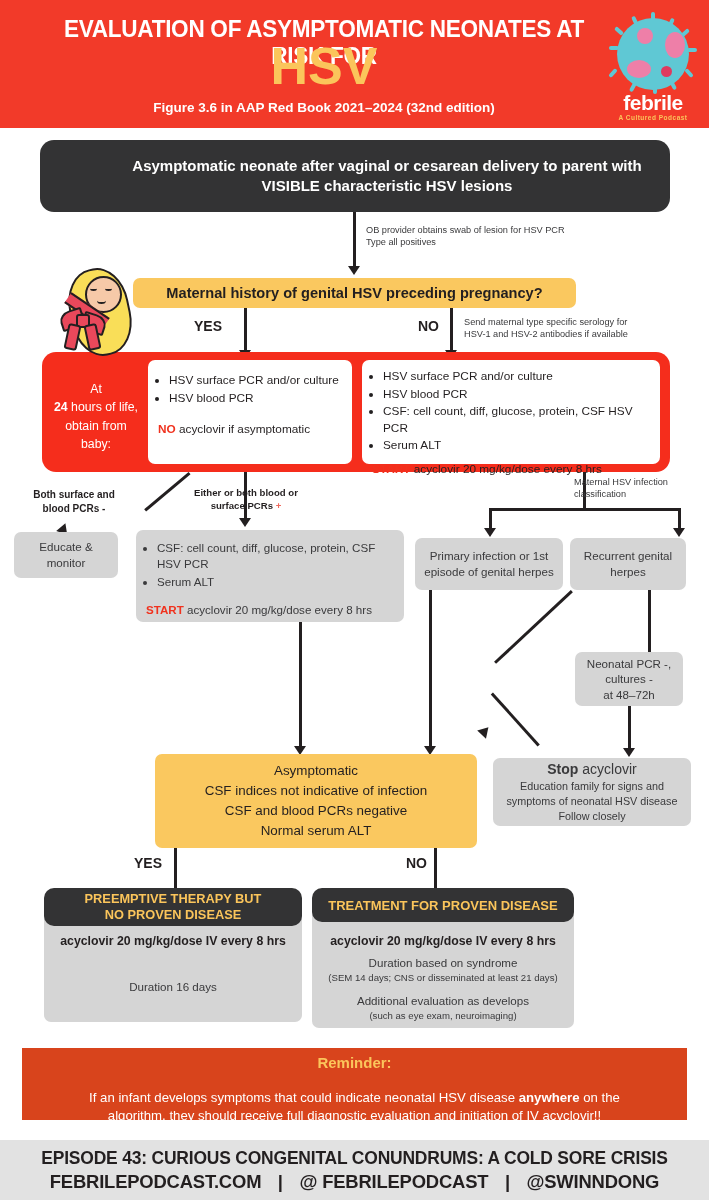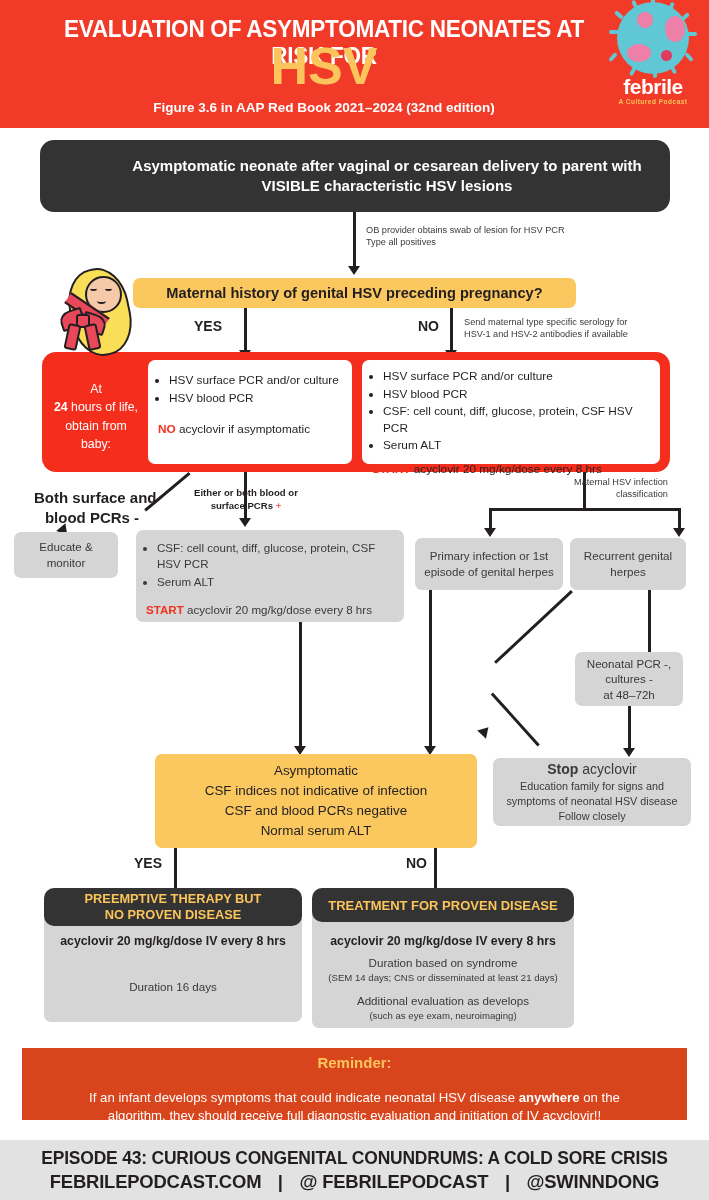--- a/index.html
+++ b/index.html
@@ -18,21 +18,21 @@
     font-stretch:condensed;transform:scaleX(0.96);transform-origin:center;
   }
   .hdr-hsv{
     position:absolute;left:24px;top:40px;width:600px;text-align:center;
     color:#FBC55B;font-weight:bold;font-size:52px;letter-spacing:0px;line-height:1;
   }
   .hdr-sub{
     position:absolute;left:24px;top:100px;width:600px;text-align:center;
     color:#fff;font-size:13.5px;font-weight:600;
   }
-  .logo{position:absolute;right:6px;top:0;width:100px;height:112px;}
+  .logo{position:absolute;right:6px;top:16px;width:100px;height:112px;}
   .logo-circle{
     position:absolute;left:14px;top:2px;width:72px;height:72px;border-radius:50%;
     background:#5FC8D4;
   }
   .logo-spike{position:absolute;background:#5FC8D4;border-radius:2px;}
   .logo-blob{position:absolute;border-radius:50%;background:#EE7FA8;}
   .logo-word{
     position:absolute;left:0;top:76px;width:100px;text-align:center;
     color:#fff;font-size:21px;font-weight:bold;letter-spacing:-0.5px;line-height:1;
   }
@@ -213,21 +213,21 @@
         <li>Serum ALT</li>
       </ul>
       <div style="margin-top:7px;padding-left:4px;">
         <span class="redtxt">START</span><span> acyclovir 20 mg/kg/dose every 8 hrs</span>
       </div>
     </div>
 
     <div class="diag" style="left:145px;top:381px;width:58px;transform:rotate(-40deg);"></div>
     <div class="diagarrow" style="left:58px;top:398px;transform:rotate(-40deg);"></div>
 
-    <div class="note bold" style="left:34px;top:360px;width:116px;text-align:center;white-space:pre;font-size:15px;color:#231F20;">Both surface and
+    <div class="note bold" style="left:16px;top:360px;width:116px;text-align:center;white-space:pre;font-size:10px;color:#231F20;">Both surface and
 blood PCRs -</div>
 
     <div class="box gray ctr" style="left:14px;top:404px;width:104px;height:46px;">
       <span style="font-size:11.6px;line-height:1.4;white-space:pre;">Educate &amp;
 monitor</span>
     </div>
 
     <div class="vline" style="left:244px;top:344px;height:48px;"></div>
     <div class="arrowdn" style="left:239px;top:390px;"></div>
     <div style="position:absolute;left:176px;top:358px;width:140px;text-align:center;font-size:9.6px;font-weight:bold;color:#231F20;line-height:1.4;">
@@ -245,21 +245,21 @@
         <span class="redtxt">START</span><span> acyclovir 20 mg/kg/dose every 8 hrs</span>
       </div>
     </div>
 
     <div class="vline" style="left:583px;top:344px;height:38px;"></div>
     <div class="hline" style="left:489px;top:380px;width:190px;"></div>
     <div class="vline" style="left:489px;top:380px;height:22px;"></div>
     <div class="arrowdn" style="left:484px;top:400px;"></div>
     <div class="vline" style="left:678px;top:380px;height:22px;"></div>
     <div class="arrowdn" style="left:673px;top:400px;"></div>
-    <div class="note" style="left:574px;top:348px;white-space:pre;text-align:right;">Maternal HSV infection
+    <div class="note" style="left:574px;top:348px;white-space:pre;">Maternal HSV infection
 classification</div>
 
     <div class="box gray ctr" style="left:415px;top:410px;width:148px;height:52px;padding:0 6px;">
       <span style="font-size:11.6px;line-height:1.35;">Primary infection or 1st episode of genital herpes</span>
     </div>
 
     <div class="box gray ctr" style="left:570px;top:410px;width:116px;height:52px;padding:0 6px;">
       <span style="font-size:11.6px;line-height:1.35;">Recurrent genital herpes</span>
     </div>
 

